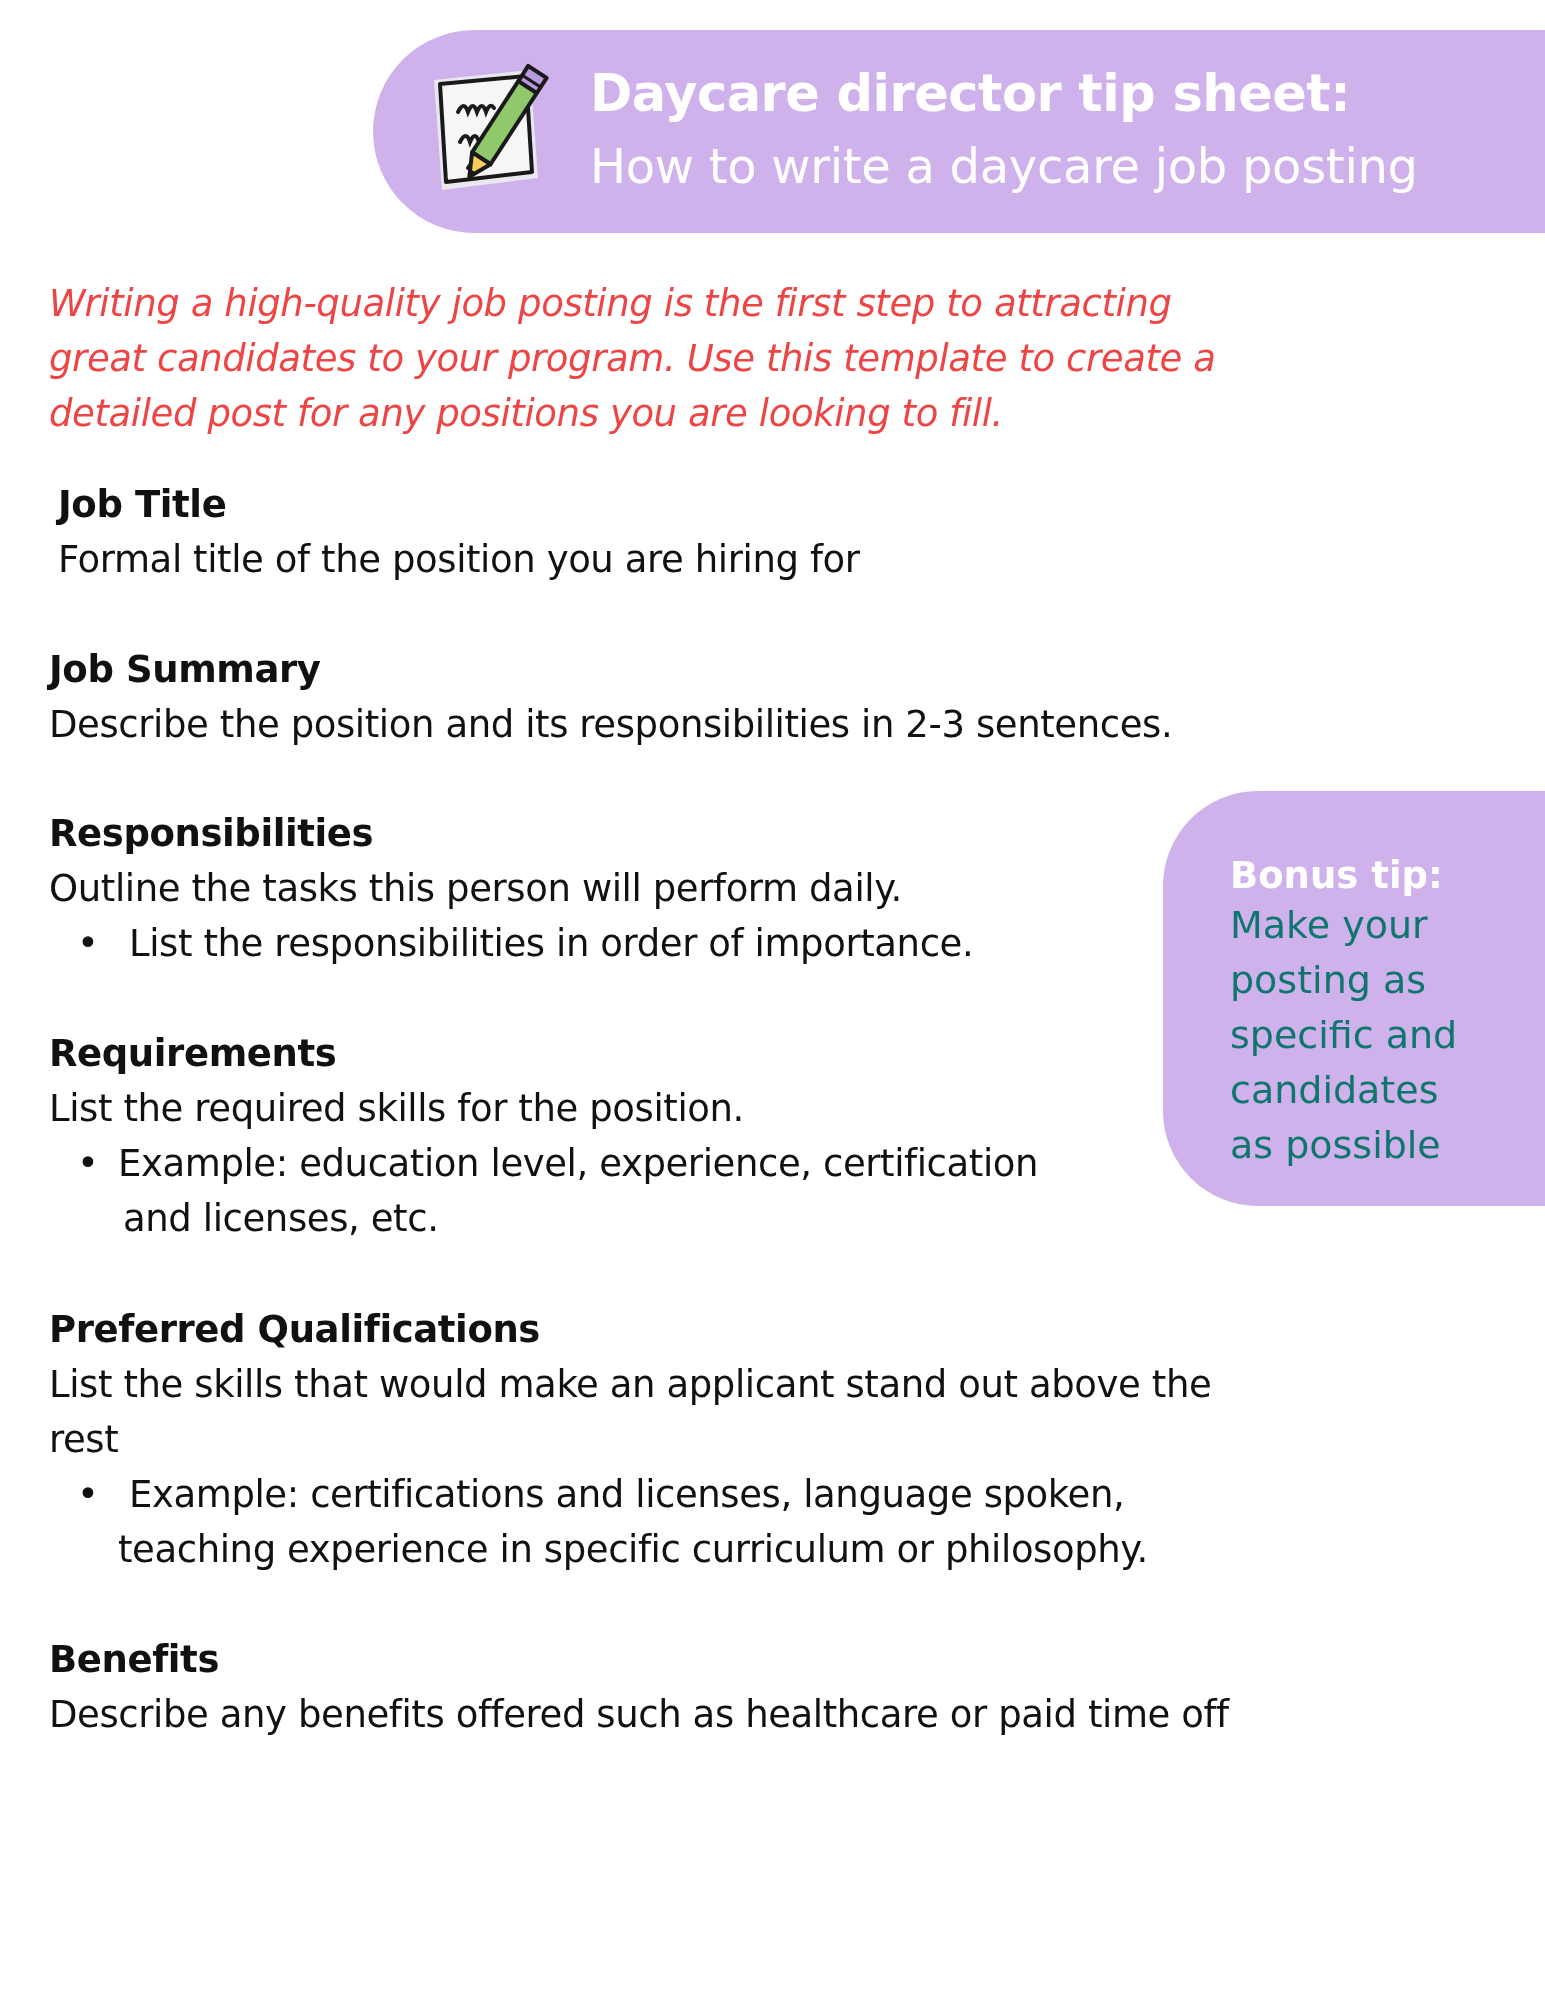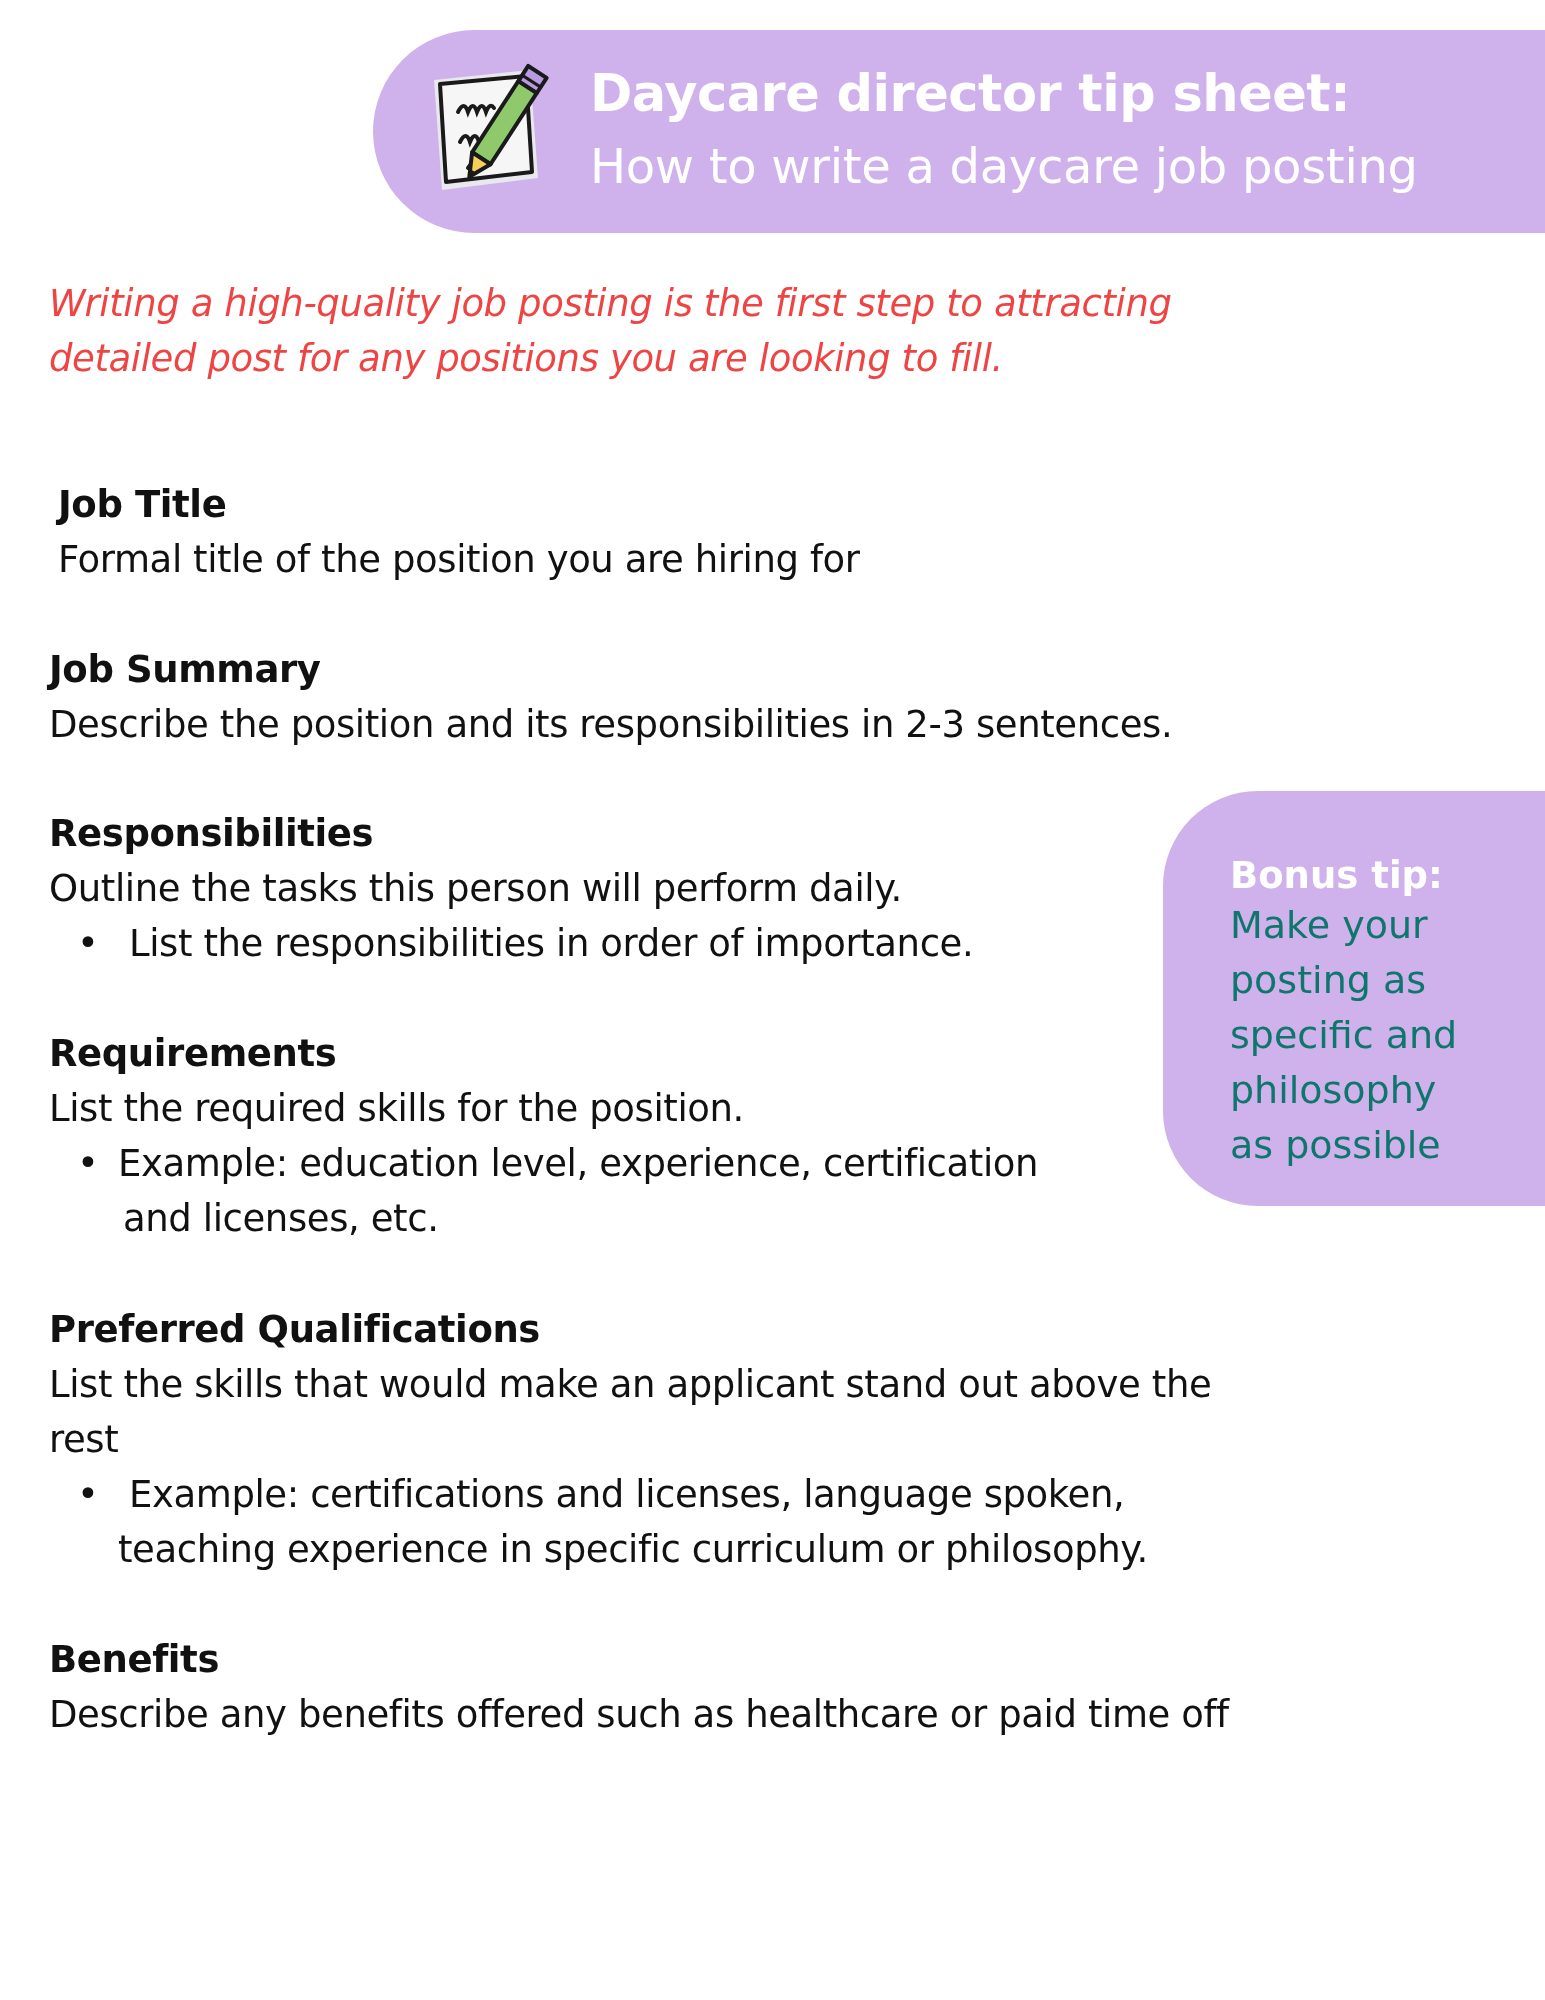--- a/index.html
+++ b/index.html
@@ -146,20 +146,21 @@
       <polygon points="40,60 40,82 18,71" fill="#f8cf5c" stroke="#1a1a1a" stroke-width="4" stroke-linejoin="round"></polygon>
       <polygon points="25,67 25,75 18,71" fill="#1a1a1a"></polygon>
     </g>
   </svg>
 </div>
 <div class="header-title">Daycare director tip sheet:</div>
 <div class="header-subtitle">How to write a daycare job posting</div>
 
 <div class="intro">
   <span>Writing a high-quality job posting is the first step to attracting</span>
+  <span>great candidates to your program. Use this template to create a</span>
   <span>detailed post for any positions you are looking to fill.</span>
 </div>
 
 <div class="section" style="top:477px;margin-left:9px;">
   <div class="section-heading">Job Title</div>
   <div class="section-text">Formal title of the position you are hiring for</div>
 </div>
 
 <div class="section" style="top:642px;">
   <div class="section-heading">Job Summary</div>
@@ -200,15 +201,15 @@
   <div class="section-heading">Benefits</div>
   <div class="section-text">Describe any benefits offered such as healthcare or paid time off</div>
 </div>
 
 <div class="tip-box"></div>
 <div class="tip-title">Bonus tip:</div>
 <div class="tip-body">
   <span>Make your</span>
   <span>posting as</span>
   <span>specific and</span>
-  <span>philosophy</span>
+  <span>candidates</span>
   <span>as possible</span>
 </div>
 
 </body></html>

